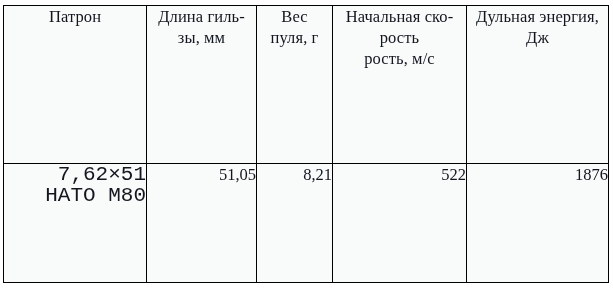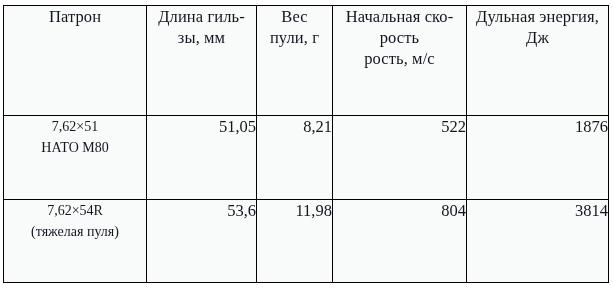--- a/index.html
+++ b/index.html
@@ -47,24 +47,25 @@
   .hd {
     text-align: center;
     font-size: 16.5px;
     line-height: 21px;
     padding: 6px 5px 0 5px;
     letter-spacing: 0.1px;
   }
   .hd .ln { display: block; white-space: nowrap; }
 
   .name-cell {
-    text-align: center;
-    font-size: 14px;
+    text-align: right;
+    font-size: 21px;
     line-height: 21px;
     padding: 6px 0 0 6px;
+    font-family: Liberation Mono, monospace;
   }
   .name-cell .ln { display: block; white-space: nowrap; }
 
   .num-cell {
     text-align: right;
     font-size: 16.5px;
     line-height: 21px;
     padding: 6px 4px 0 4px;
   }
   .head-row td { height: 69px; }
@@ -87,21 +88,21 @@
       <tr class="head-row">
         <td class="hd">
           <span class="ln">Патрон</span>
         </td>
         <td class="hd">
           <span class="ln">Длина гиль-</span>
           <span class="ln">зы, мм</span>
         </td>
         <td class="hd">
           <span class="ln">Вес</span>
-          <span class="ln">пули, г</span>
+          <span class="ln">пуля, г</span>
         </td>
         <td class="hd">
           <span class="ln">Начальная ско-</span>
           <span class="ln">рость</span>
           <span class="ln">рость, м/с</span>
         </td>
         <td class="hd">
           <span class="ln">Дульная энергия,</span>
           <span class="ln">Дж</span>
         </td>
@@ -111,27 +112,17 @@
         <td class="name-cell">
           <span class="ln">7,62×51</span>
           <span class="ln">НАТО M80</span>
         </td>
         <td class="num-cell">51,05</td>
         <td class="num-cell">8,21</td>
         <td class="num-cell">522</td>
         <td class="num-cell">1876</td>
       </tr>
 
-      <tr class="data-row">
-        <td class="name-cell">
-          <span class="ln">7,62×54R</span>
-          <span class="ln">(тяжелая пуля)</span>
-        </td>
-        <td class="num-cell">53,6</td>
-        <td class="num-cell">11,98</td>
-        <td class="num-cell">804</td>
-        <td class="num-cell">3814</td>
-      </tr>
 
 
     </tbody>
   </table>
 </div>
 
 </body></html>

